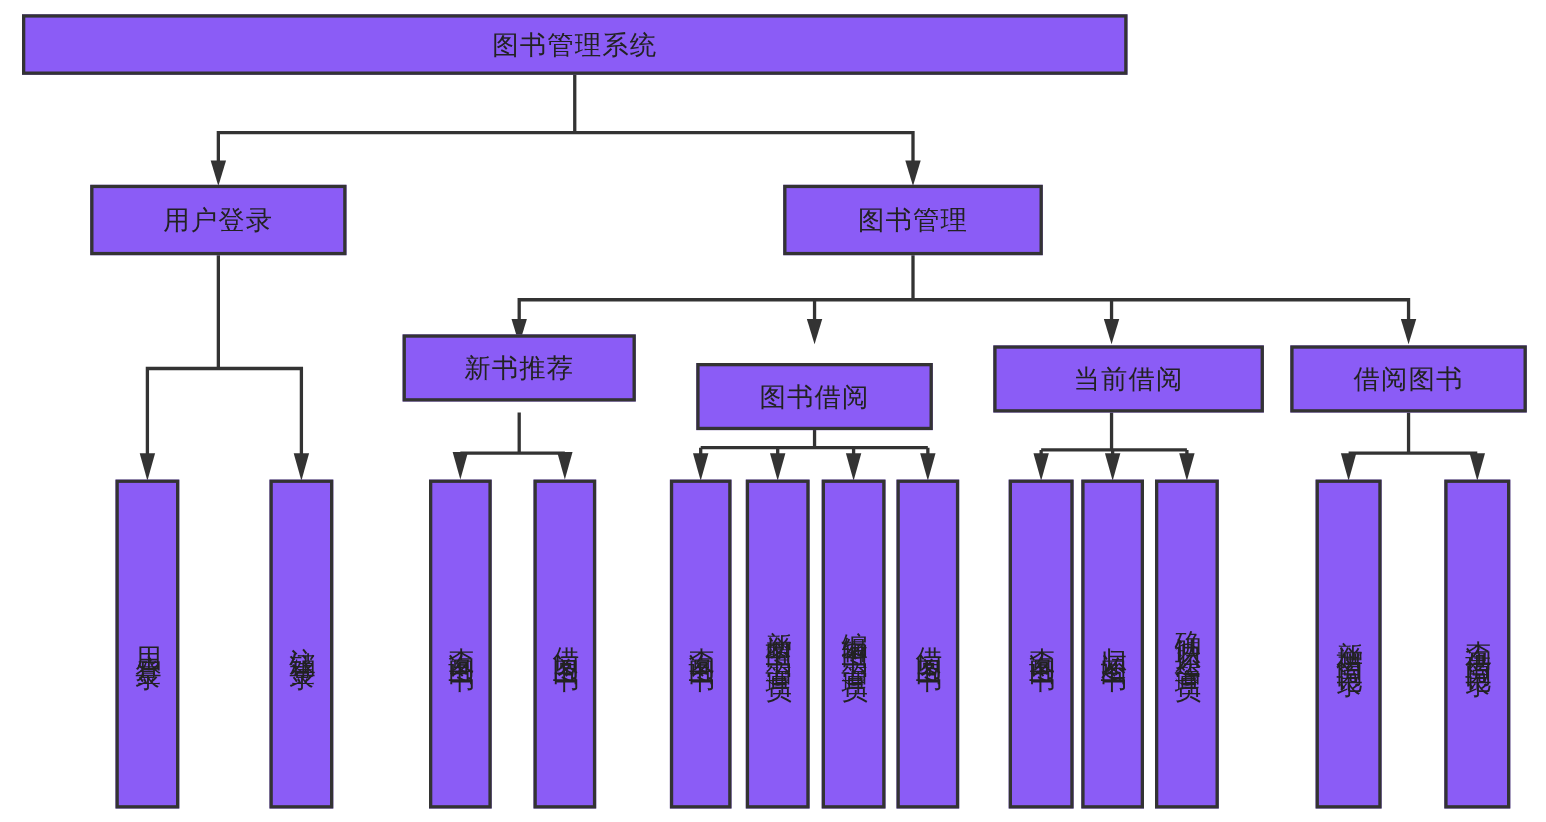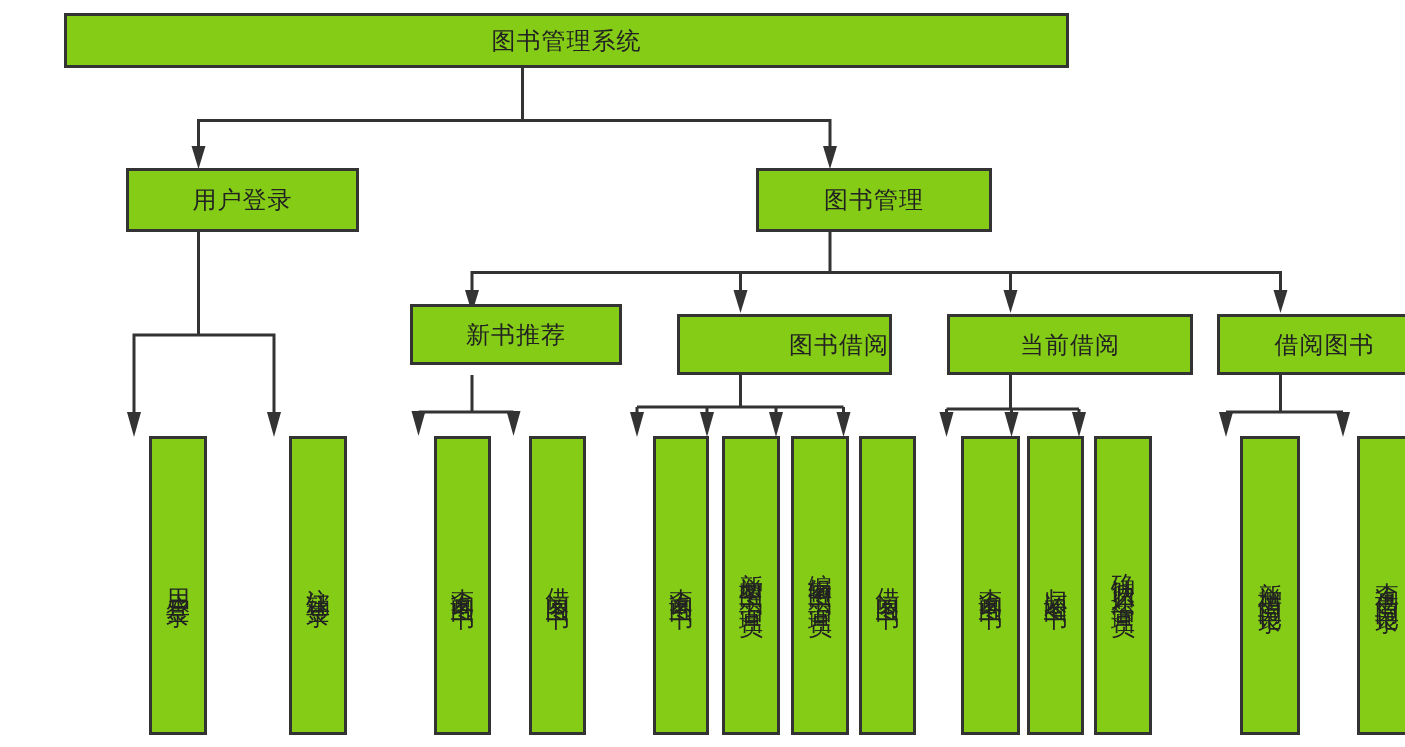--- a/index.html
+++ b/index.html
@@ -16,26 +16,25 @@
     font-family:"Liberation Sans",sans-serif;
     overflow:hidden;
   }
   .wires{position:absolute;left:0;top:0;}
   .wires path{stroke:var(--line);stroke-width:3;fill:none;}
   .wires polygon{fill:var(--line);stroke:none;}
   .node{
     position:absolute;
     box-sizing:border-box;
     border:3px solid var(--line);
-    background:#84cc16;
+    background:#8b5cf6;
     display:flex;
     align-items:center;
     justify-content:center;
     color:var(--text);
-    margin-left:44px;
   }
   .hnode span{
     font-size:24px;
     letter-spacing:1px;
     white-space:nowrap;
   }
   .vnode span{
     writing-mode:vertical-rl;
     text-orientation:mixed;
     font-size:24px;
@@ -125,21 +124,21 @@
   <div class="node hnode" style="left:82px;top:168px;width:233px;height:64px;">
     <span>用户登录</span>
   </div>
   <div class="node hnode" style="left:712px;top:168px;width:236px;height:64px;">
     <span>图书管理</span>
   </div>
 
   <div class="node hnode" style="left:366px;top:304px;width:212px;height:61px;font-family:Liberation Mono, monospace;">
     <span>新书推荐</span>
   </div>
-  <div class="node hnode" style="left:633px;top:314px;width:215px;height:61px;justify-content:flex-end;">
+  <div class="node hnode" style="left:633px;top:330px;width:215px;height:61px;">
     <span>图书借阅</span>
   </div>
   <div class="node hnode" style="left:903px;top:314px;width:246px;height:61px;">
     <span>当前借阅</span>
   </div>
   <div class="node hnode" style="left:1173px;top:314px;width:215px;height:61px;">
     <span>借阅图书</span>
   </div>
 
   <div class="node vnode" style="left:105px;top:436px;width:58px;height:299px;">

